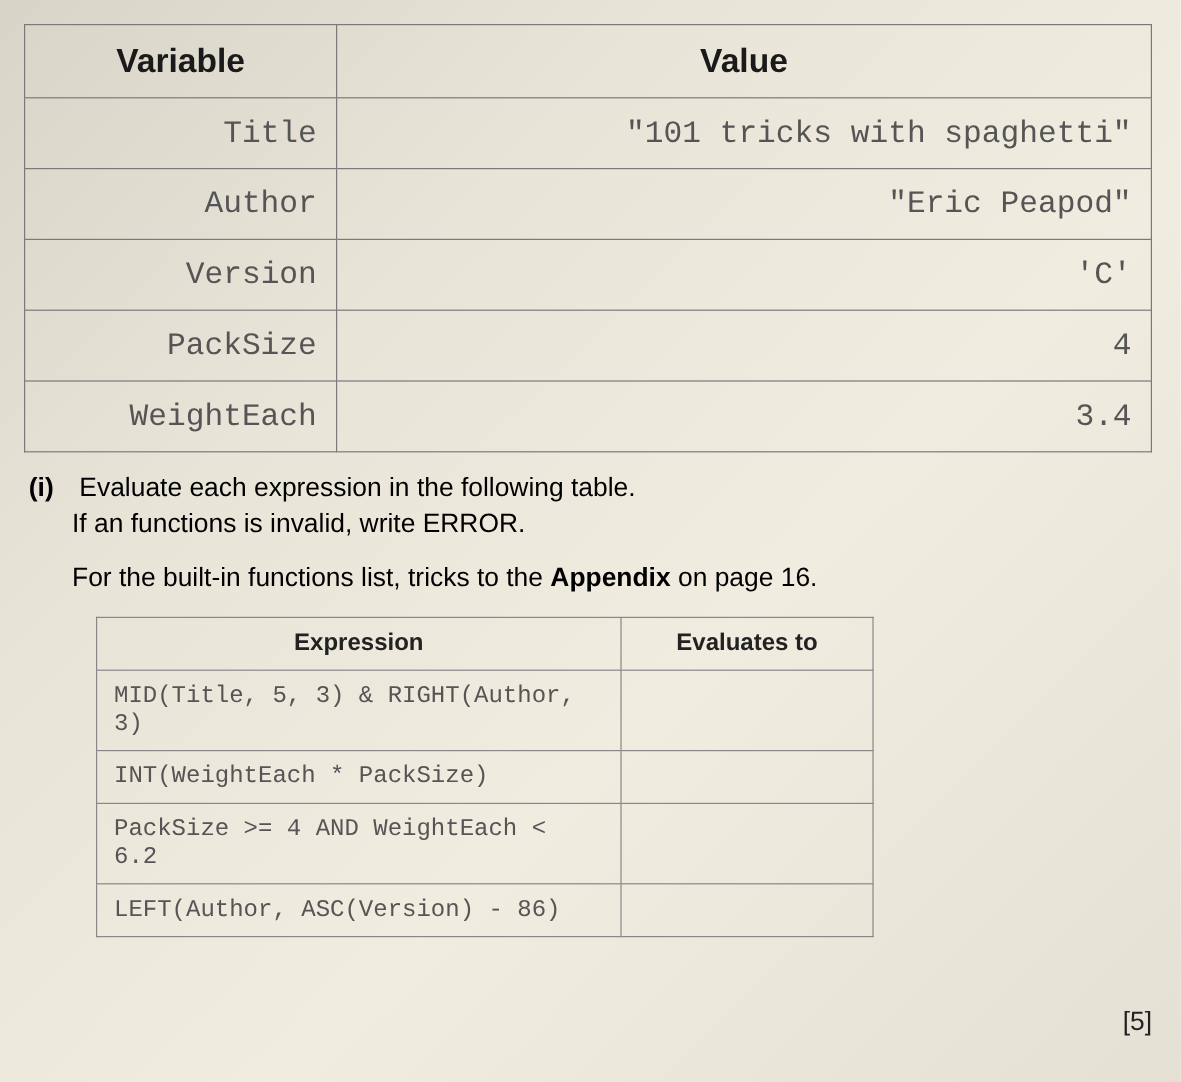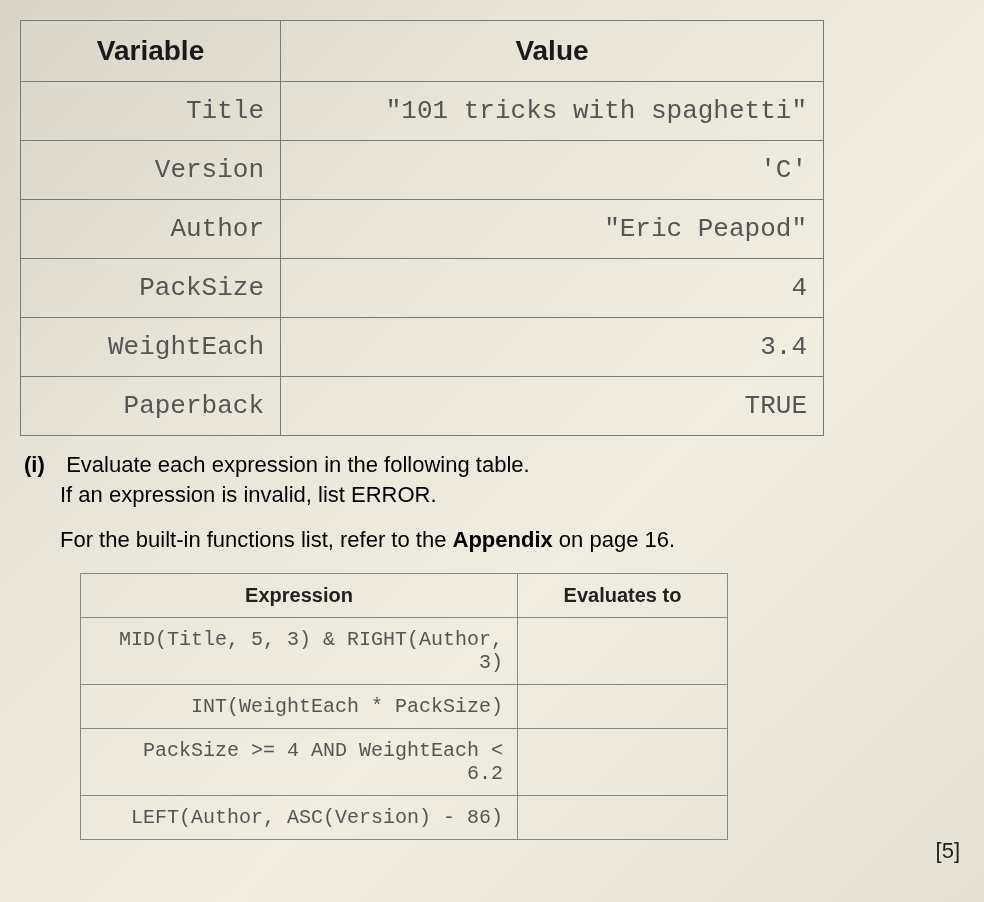--- a/index.html
+++ b/index.html
@@ -11,21 +11,21 @@
     background: linear-gradient(135deg, #d8d4c8 0%, #e8e4d8 30%, #f0ece0 60%, #e4e0d4 100%);
     font-family: Arial, Helvetica, sans-serif;
     color: #2a2a2a;
     position: relative;
     overflow: hidden;
   }
   .page {
     padding: 20px 30px 20px 20px;
   }
   table.vartable {
-    width: 804px;
+    width: 940px;
     border-collapse: collapse;
     margin-bottom: 14px;
     padding-left: 20px;
   }
   table.vartable th, table.vartable td {
     border: 1px solid #7a7a7a;
     padding: 14px 16px;
     text-align: right;
     font-size: 26px;
   }
@@ -69,21 +69,21 @@
   .bold { font-weight: bold; }
   table.exprtable {
     border-collapse: collapse;
     margin-left: 60px;
     width: 648px;
   }
   table.exprtable th, table.exprtable td {
     border: 1px solid #888;
     padding: 10px 14px;
     font-size: 20px;
-    text-align: right;
+    text-align: left;
   }
   table.exprtable th {
     font-family: Arial, Helvetica, sans-serif;
     font-weight: bold;
     text-align: center;
     color: #222;
   }
   table.exprtable th.eval { width: 210px; }
   table.exprtable td.expr {
     font-family: "Courier New", Courier, monospace;
@@ -112,50 +112,46 @@
         <th>Variable</th>
         <th>Value</th>
       </tr>
     </thead>
     <tbody>
       <tr>
         <td class="var">Title</td>
         <td class="val">"101 tricks with spaghetti"</td>
       </tr>
       <tr>
+        <td class="var">Author</td>
+        <td class="val">"Eric Peapod"</td>
+      </tr>
+      <tr>
         <td class="var">Version</td>
         <td class="val">'C'</td>
-      </tr>
-      <tr>
-        <td class="var">Author</td>
-        <td class="val">"Eric Peapod"</td>
       </tr>
       <tr>
         <td class="var">PackSize</td>
         <td class="val">4</td>
       </tr>
       <tr>
         <td class="var">WeightEach</td>
         <td class="val">3.4</td>
       </tr>
-      <tr>
-        <td class="var">Paperback</td>
-        <td class="val">TRUE</td>
-      </tr>
     </tbody>
   </table>
 
   <div class="instr">
     <div>
       <span class="num">(i)</span>
       <span>Evaluate each expression in the following table.</span>
     </div>
-    <div class="line2">If an expression is invalid, list ERROR.</div>
+    <div class="line2">If an functions is invalid, write ERROR.</div>
     <div class="line3">
-      <span>For the built-in functions list, refer to the </span><span class="bold">Appendix</span><span> on page 16.</span>
+      <span>For the built-in functions list, tricks to the </span><span class="bold">Appendix</span><span> on page 16.</span>
     </div>
   </div>
 
   <table class="exprtable">
     <thead>
       <tr>
         <th>Expression</th>
         <th class="eval">Evaluates to</th>
       </tr>
     </thead>

